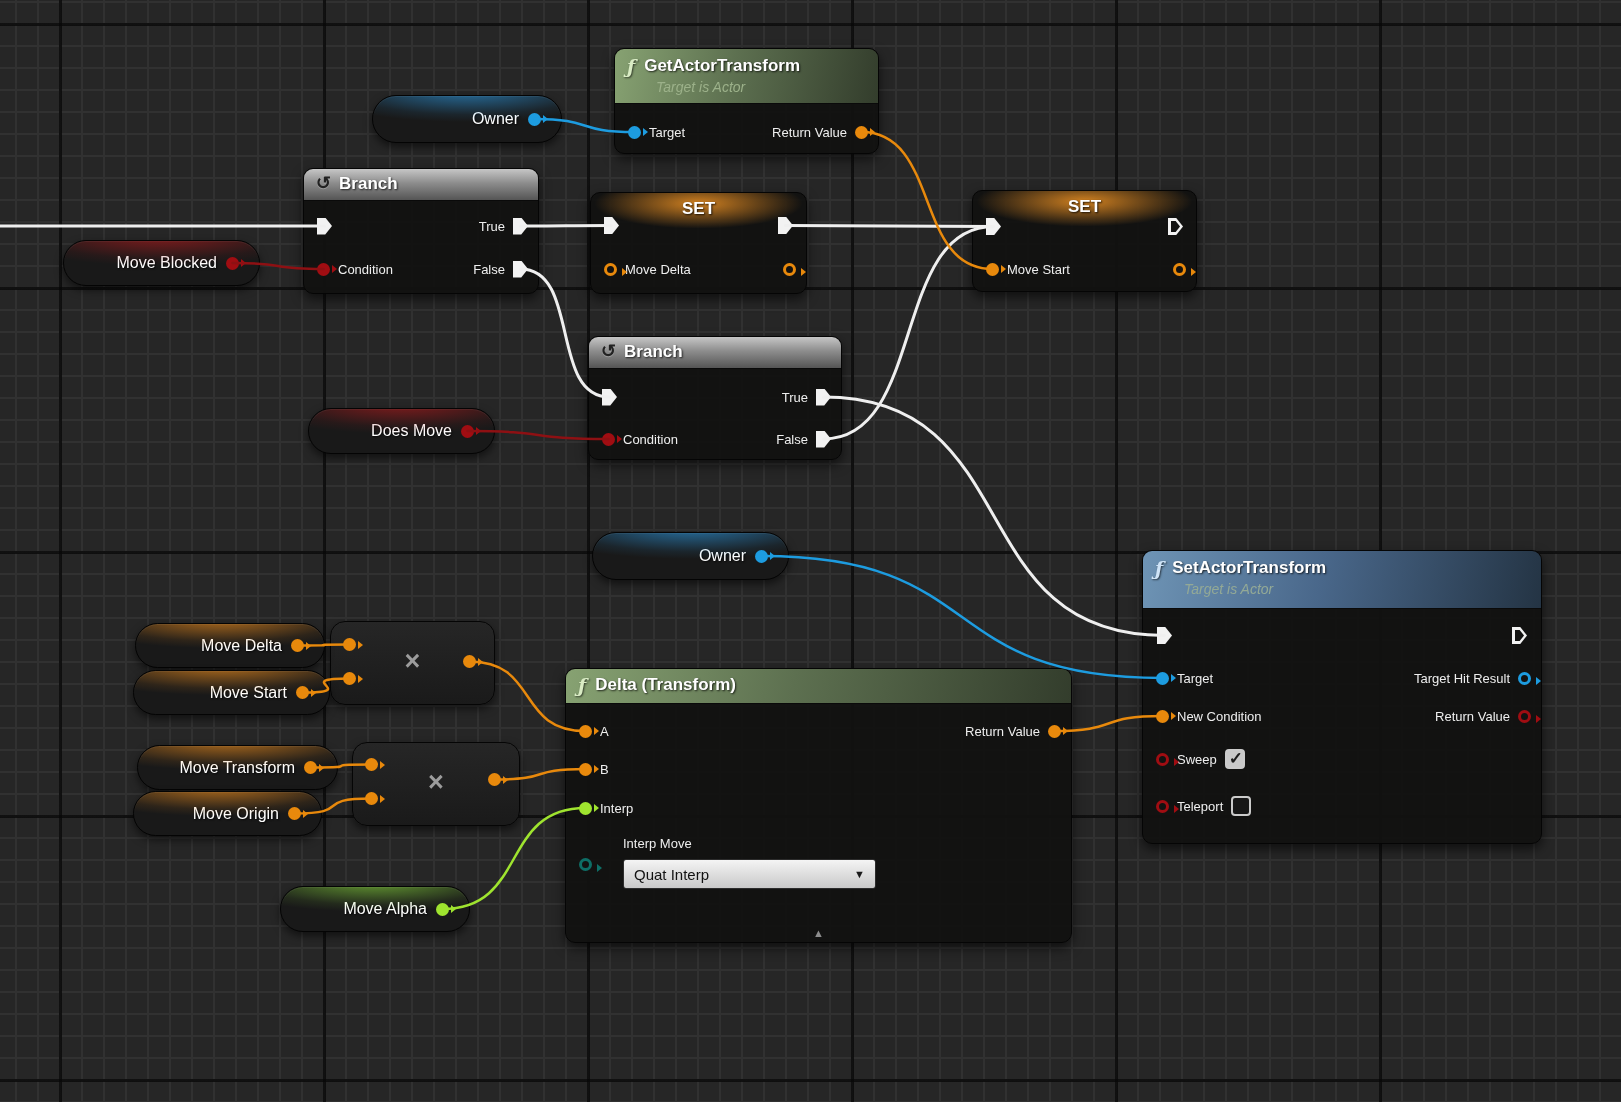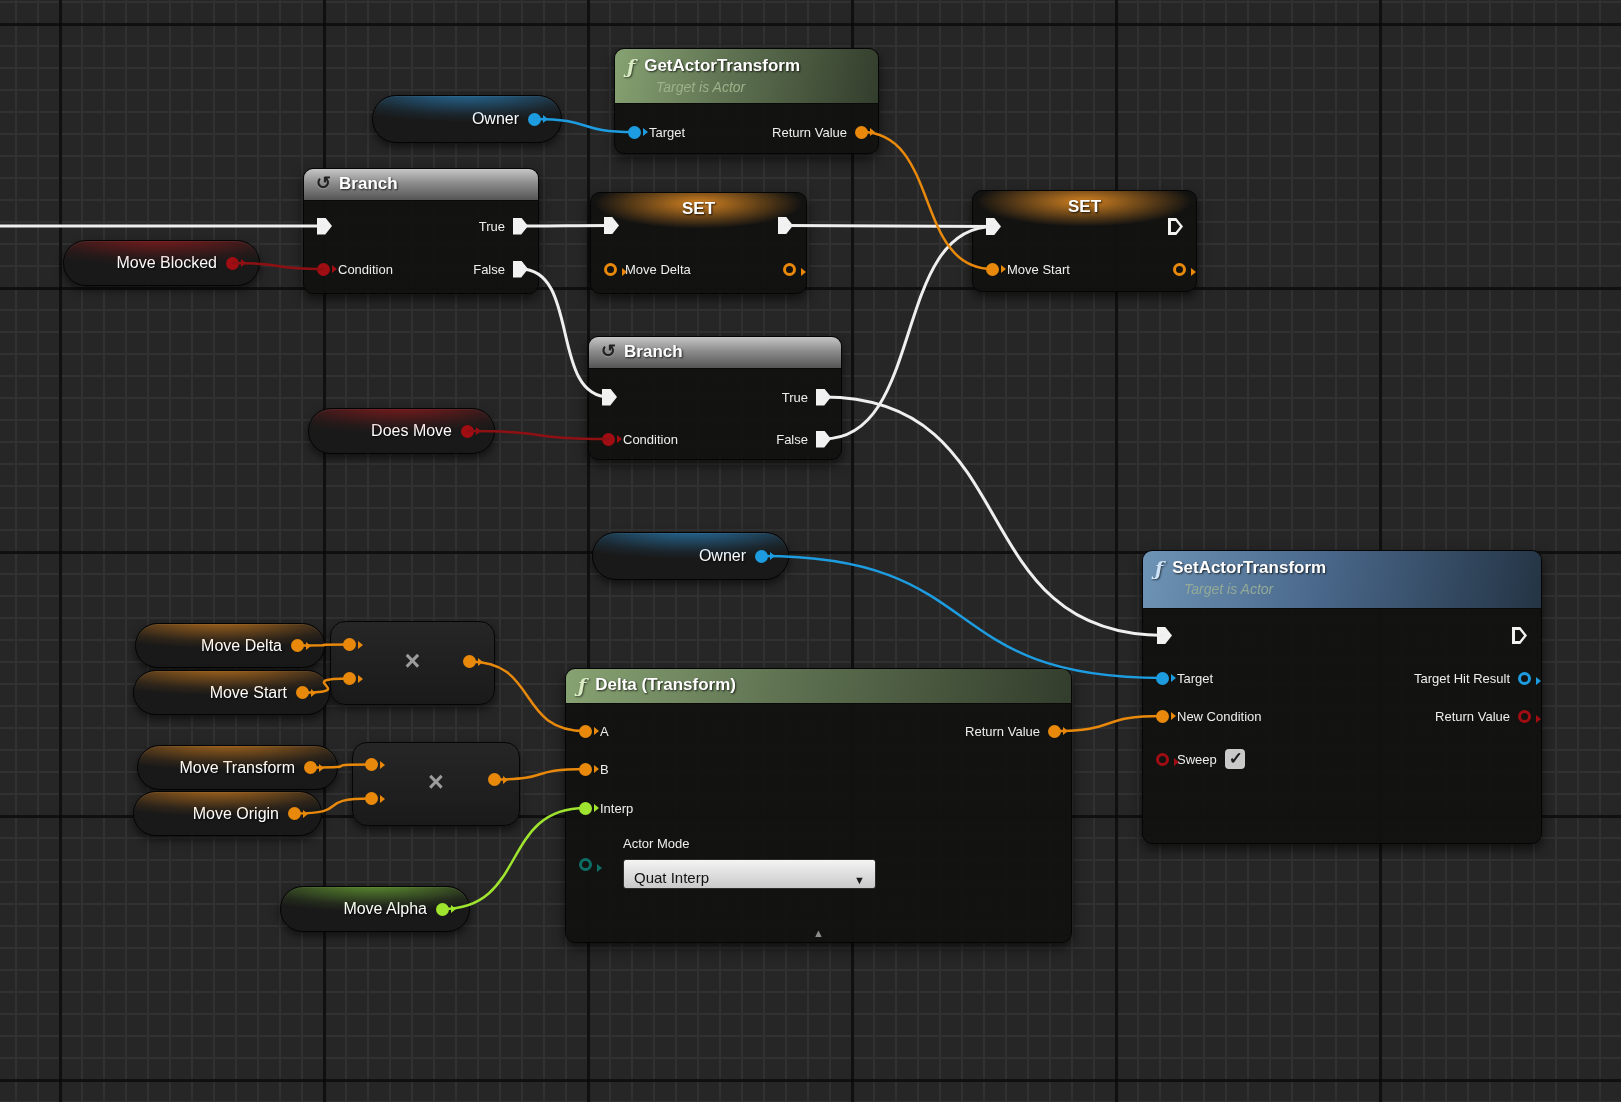--- a/index.html
+++ b/index.html
@@ -76,23 +76,23 @@
     border:1px solid #050505;border-radius:15px;box-shadow:0 4px 9px rgba(0,0,0,.55);}
   .mulx{position:absolute;left:0;right:0;top:50%;transform:translateY(-56%);
     text-align:center;font-size:27px;font-weight:bold;color:#9c9c9c;}
   
   .cb{width:20px;height:20px;border:2px solid #cclcc;border:2px solid #cbcbcb;border-radius:4px;
     background:#171717;box-sizing:border-box;position:relative;flex:0 0 auto;}
   .cb.checked{background:#c9c9c9;}
   .cb.checked::after{content:'✓';position:absolute;left:2px;top:-3px;font-size:17px;
     font-weight:bold;color:#1c1c1c;}
   
-  .dd{position:absolute;display:flex;align-items:flex-end;background:linear-gradient(180deg,#f4f4f4,#c9c9c9);
+  .dd{position:absolute;display:flex;align-items:center;background:linear-gradient(180deg,#f4f4f4,#c9c9c9);
     border:1px solid #2c2c2c;border-radius:3px;color:#121212;font-size:15px;
-    padding:2px 10px;box-sizing:border-box;}
+    padding:8px 10px;box-sizing:border-box;}
   .dd .arr{margin-left:auto;font-size:11px;color:#1a1a1a;}
   .collapse{position:absolute;left:0;right:0;bottom:3px;text-align:center;
     font-size:11px;color:#8d8d8d;}
   svg.wires{position:absolute;left:0;top:0;z-index:6;pointer-events:none;}
   .node,.pill,.mul{z-index:3;}
 </style>
 </head>
 <body>
 
 <div class="canvas" id="canvas">
@@ -196,20 +196,25 @@
       <span class="lbl">New Condition</span>
       <span class="sp"></span>
       <span class="lbl">Return Value</span>
       <span class="dpin hollow" style="--c:#a00d12;"></span>
     </div>
     <div class="row" style="top:193px;height:30px;">
       <span class="dpin hollow" style="--c:#a00d12;"></span>
       <span class="lbl">Sweep</span>
       <span class="cb checked"></span>
     </div>
+    <div class="row" style="top:240px;height:30px;">
+      <span class="dpin hollow" style="--c:#a00d12;"></span>
+      <span class="lbl">Teleport</span>
+      <span class="cb"></span>
+    </div>
   </div>
 
   <div class="node" style="left:565px;top:668px;width:505px;height:273px;">
     <div class="head head-green" style="height:35px;padding-top:6px;">
       <span class="ficon ficon-green">ƒ</span>
       <span class="ftitle">Delta (Transform)</span>
     </div>
     <div class="row" style="top:48px;height:28px;">
       <span class="dpin" style="--c:#e8890c;"></span>
       <span class="lbl">A</span>
@@ -218,21 +223,21 @@
       <span class="dpin" style="--c:#e8890c;"></span>
     </div>
     <div class="row" style="top:86px;height:28px;">
       <span class="dpin" style="--c:#e8890c;"></span>
       <span class="lbl">B</span>
     </div>
     <div class="row" style="top:125px;height:28px;">
       <span class="dpin" style="--c:#9fe42f;"></span>
       <span class="lbl">Interp</span>
     </div>
-    <div class="lbl abs" style="left:57px;top:167px;">Actor Mode</div>
+    <div class="lbl abs" style="left:57px;top:167px;">Interp Move</div>
     <span class="dpin hollow abs" style="--c:#0e6e66;left:13px;top:189px;"></span>
     <div class="dd" style="left:57px;top:190px;width:253px;height:30px;">
       <span>Quat Interp</span>
       <span class="arr">▼</span>
     </div>
     <div class="collapse">▲</div>
   </div>
 
   <div class="mul" style="left:330px;top:621px;width:163px;height:82px;">
     <span class="dpin abs" style="--c:#e8890c;left:12px;top:16px;"></span>

